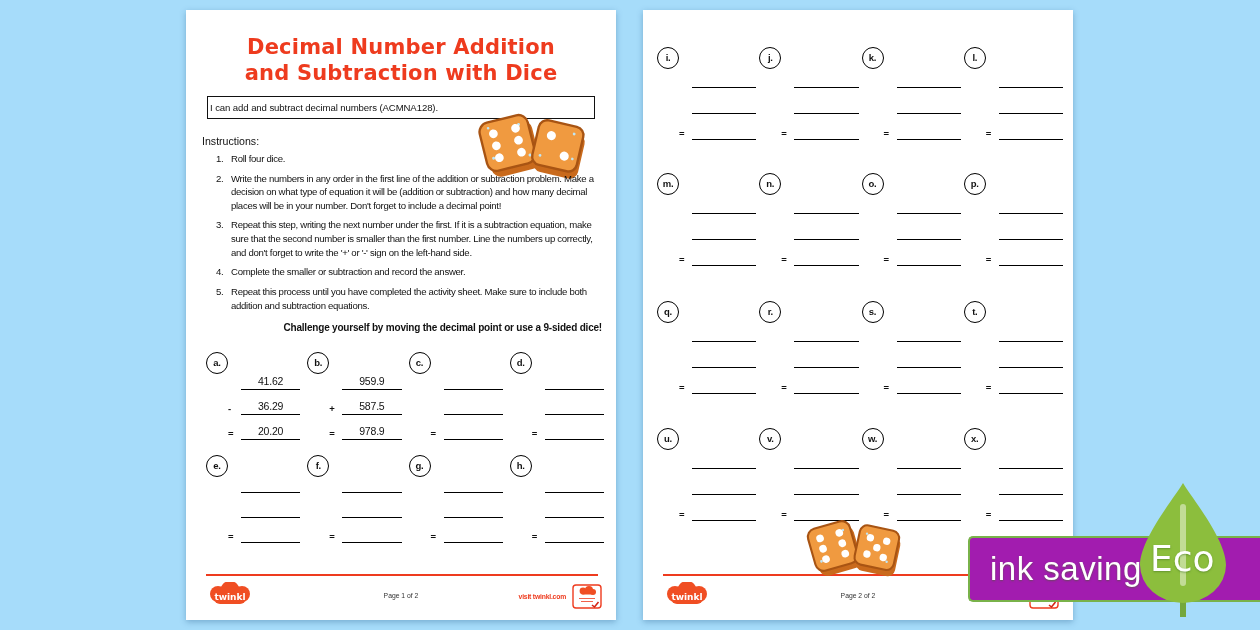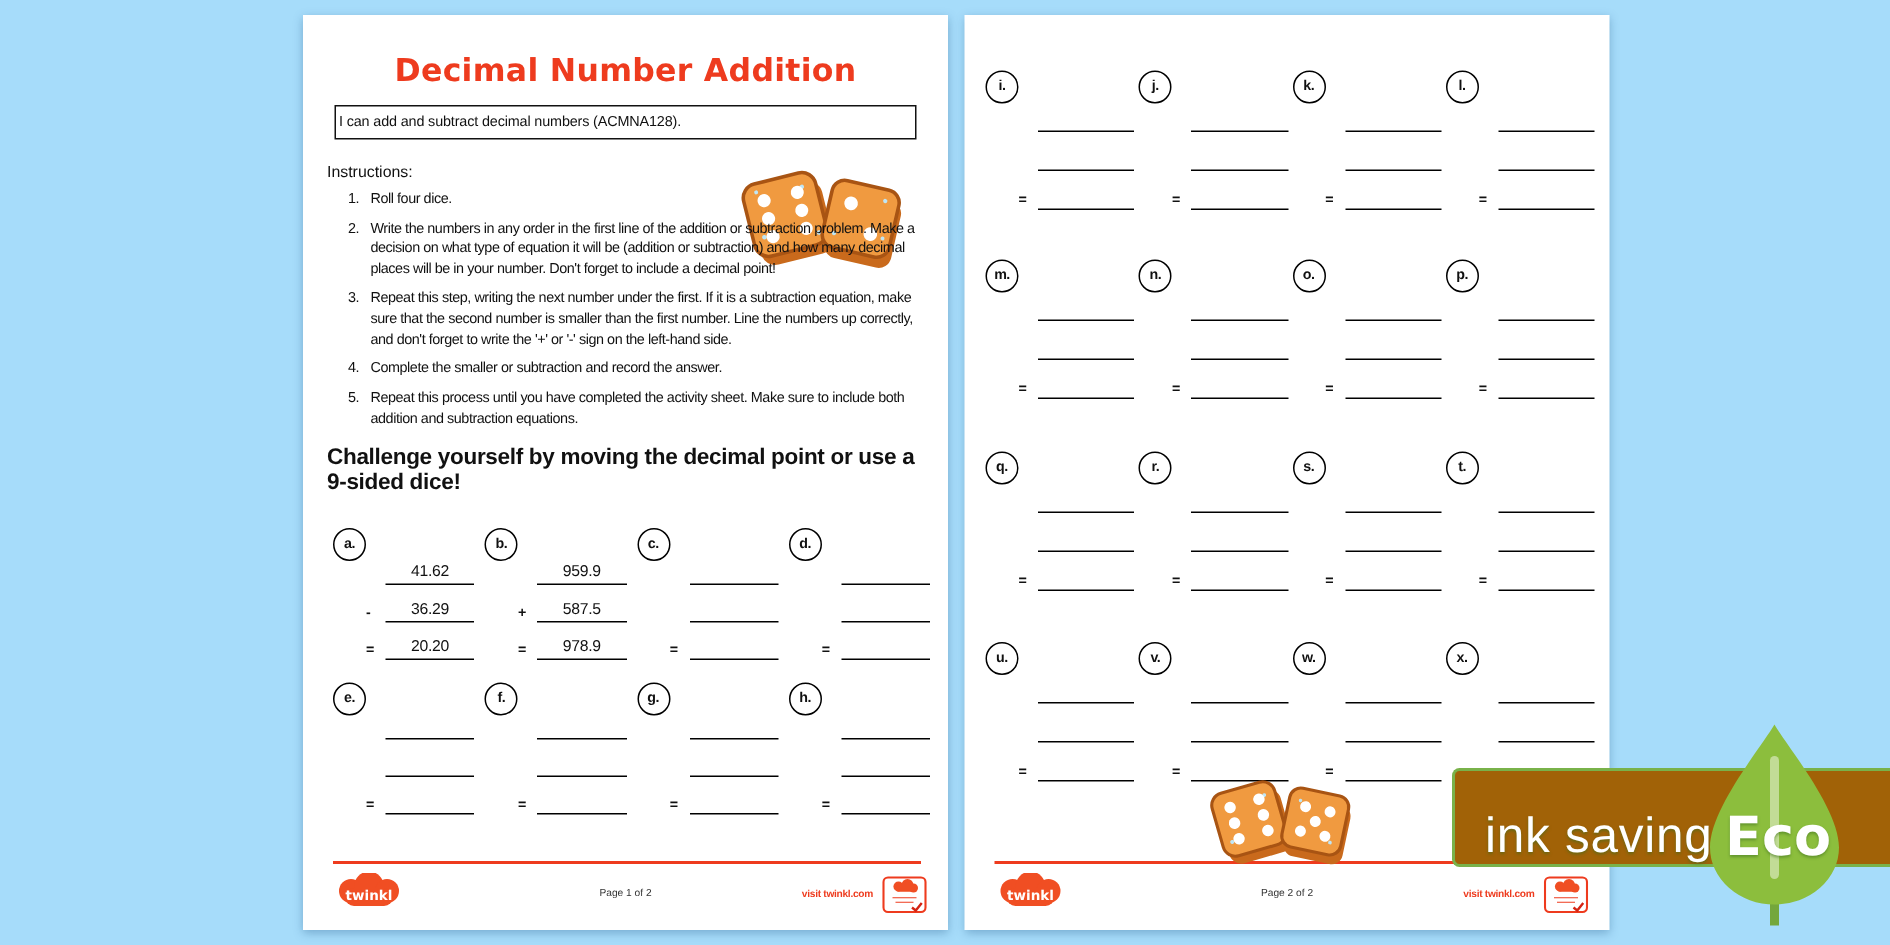--- a/index.html
+++ b/index.html
@@ -6,39 +6,39 @@
   body {
     width:1260px; height:630px; position:relative; overflow:hidden;
     background:#a6dcfa;
     font-family:"Liberation Sans","DejaVu Sans",sans-serif;
     color:#111;
   }
   .page {
     position:absolute; top:10px; width:430px; height:610px; background:#fff;
     box-shadow:0 2px 6px rgba(30,80,130,.35);
   }
-  #page1 { left:202px; }
+  #page1 { left:186px; }
   #page2 { left:643px; }
 
   
   .title {
     margin:24px 10px 0; text-align:center; font-weight:bold;
     font-size:21px; line-height:26px; color:#ee3b1e; letter-spacing:.2px;
     font-family:"DejaVu Sans","Liberation Sans",sans-serif;
   }
   .objective {
     margin:10px 21px 0; border:1.5px solid #111; padding:5px 2px;
     font-size:9.6px; letter-spacing:-.1px;
   }
   .instructions { margin:15px 14px 0 16px; font-size:9.6px; line-height:1.42; letter-spacing:-.3px; }
   .instructions .ih { font-weight:normal; font-size:10.6px; letter-spacing:0; }
   ol.insl { list-style:none; counter-reset:n; margin:3px 0 0; padding:0 0 0 14px; }
   ol.insl li { counter-increment:n; position:relative; padding-left:15px; margin-bottom:6px; }
   ol.insl li::before { content:counter(n) "."; position:absolute; left:0; top:0; }
-  .challenge { margin:10px 14px 0 16px; font-weight:bold; font-size:15px; letter-spacing:-.2px; }
+  .challenge { margin:10px 14px 0 16px; font-weight:bold; font-size:10px; letter-spacing:-.2px;text-align:right; }
 
   
   .band  { position:absolute; display:flex; }
   .band.p1 { left:20px; right:12px; gap:7px; }
   .band.p2 { left:14px; right:10px; gap:3px; }
   .prob  { width:96px; }
   .prob2 { width:100px; }
   .pcircle {
     width:20px; height:20px; border:1.3px solid #000; border-radius:50%;
     text-align:center; line-height:20px; font-size:9.5px; font-weight:bold; letter-spacing:-.3px;
@@ -59,41 +59,42 @@
   .flogo { position:absolute; left:22px; top:572px; }
   .fright { position:absolute; right:14px; top:574px; display:flex; align-items:center; gap:6px; }
   .visit { color:#ee3b1e; font-size:6.8px; font-weight:bold; letter-spacing:-.2px; }
 
   .dice { position:absolute; }
   #dice1 { left:292px; top:94px; }
   #dice2 { left:163px; top:501px; z-index:3; }
 
   
   .eco-banner {
-    position:absolute; left:968px; right:0; top:512px; height:62px;
-    background:#a16207; border:2px solid #79b24a; border-right:none;
-    border-radius:5px 0 0 5px; z-index:20; display:flex; align-items:flex-end;
+    position:absolute; left:968px; right:0; top:536px; height:62px;
+    background:#a21caf; border:2px solid #79b24a; border-right:none;
+    border-radius:5px 0 0 5px; z-index:20; display:flex; align-items:center;
   }
   .eco-ink {
     color:#fff; font-size:33px; padding-left:20px; letter-spacing:.5px;
     text-shadow:0 1px 2px rgba(60,110,30,.55);
   }
   .eco-leaf { position:absolute; left:1133px; top:481px; z-index:21; }
   .eco-text {
     position:absolute; left:1150px; top:538px; z-index:22; color:#fff;
-    font-size:36px; font-weight:bold; text-shadow:0 1px 2px rgba(70,120,35,.6);
+    font-size:36px; font-weight:normal; text-shadow:0 1px 2px rgba(70,120,35,.6);
     font-family:"DejaVu Sans","Liberation Sans",sans-serif;
   }
 </style>
 </head>
 <body>
 
 <div class="page" id="page1">
   <div class="title">
     <div>Decimal Number Addition</div>
+    <div>and Subtraction with Dice</div>
   </div>
 
   <div class="objective">I can add and subtract decimal numbers (ACMNA128).</div>
 
   <svg class="dice" id="dice1" width="114" height="78" viewBox="0 0 120 82">
     <g transform="translate(31,41) rotate(-14)">
       <rect x="-23" y="-19" width="52" height="52" rx="10" fill="#c96a1c"></rect>
       <rect x="-26" y="-26" width="52" height="52" rx="10" fill="#f09a40" stroke="#a85413" stroke-width="2.5"></rect>
       <circle cx="-18" cy="12" r="1.6" fill="#bfe6f5"></circle>
         <circle cx="16" cy="-16" r="1.6" fill="#bfe6f5"></circle>

